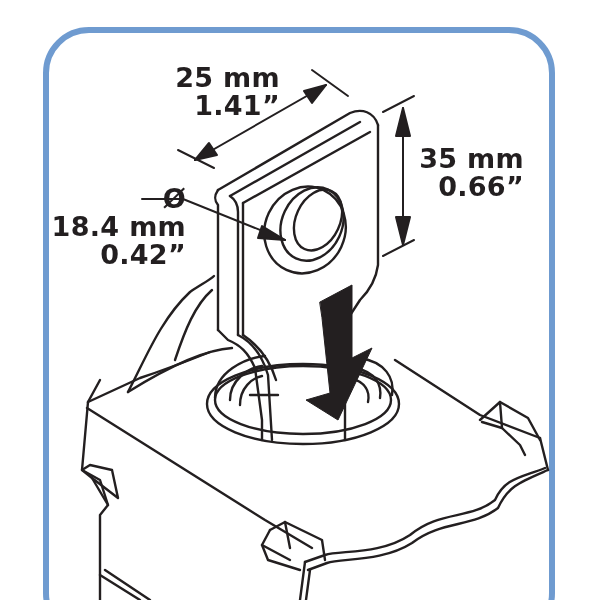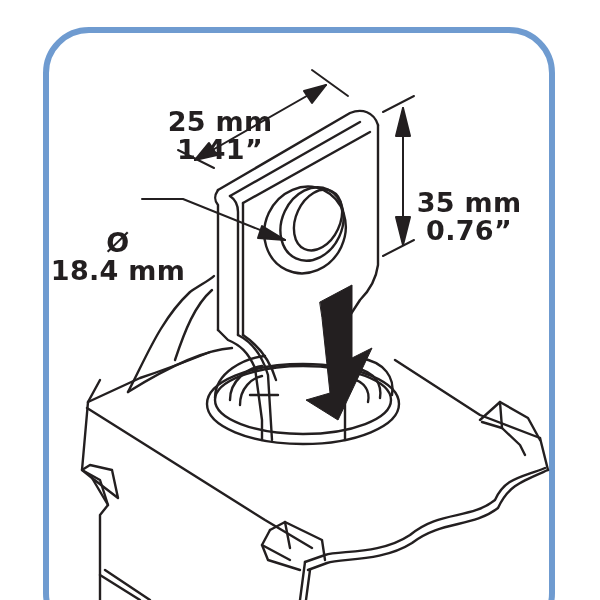--- a/index.html
+++ b/index.html
@@ -3,21 +3,21 @@
   <meta charset="utf-8">
   <style>
     html, body { margin: 0; padding: 0; background: #ffffff; }
     body { width: 600px; height: 600px; overflow: hidden; position: relative; font-family: "DejaVu Sans", sans-serif; }
     .stage { position: absolute; left: 0; top: 0; width: 600px; height: 600px; }
     .frame {
       position: absolute; left: 43px; top: 27px; width: 500px; height: 600px;
       border: 6px solid #6f9bd0; border-radius: 46px; box-sizing: content-box;
     }
     svg.drawing { position: absolute; left: 0; top: 0; }
-    .label { position: absolute; font-weight: bold; color: #231f20; font-size: 27px; line-height: 28px; text-align: center; white-space: nowrap; letter-spacing: 0.3px; margin-top: 44px; }
+    .label { position: absolute; font-weight: bold; color: #231f20; font-size: 27px; line-height: 28px; text-align: right; white-space: nowrap; letter-spacing: 0.3px; }
   </style>
 </head>
 <body>
 
 <div class="stage">
   <div class="frame"></div>
 
   <svg class="drawing" width="600" height="600" viewBox="0 0 600 600" fill="none" stroke="#231f20" stroke-width="2.4" stroke-linejoin="round" stroke-linecap="round">
 
     <g>
@@ -110,20 +110,21 @@
     </g>
   </svg>
 
   <div class="label" style="left:160px; top:64px; width:120px;">
     <div>25 mm</div>
     <div>1.41”</div>
   </div>
 
   <div class="label" style="left:414px; top:145px; width:110px;">
     <div>35 mm</div>
-    <div>0.76”</div>
+    <div>0.66”</div>
   </div>
 
   <div class="label" style="left:50px; top:185px; width:136px;">
     <div>Ø</div>
     <div>18.4 mm</div>
+    <div>0.42”</div>
   </div>
 </div>
 
 </body></html>

